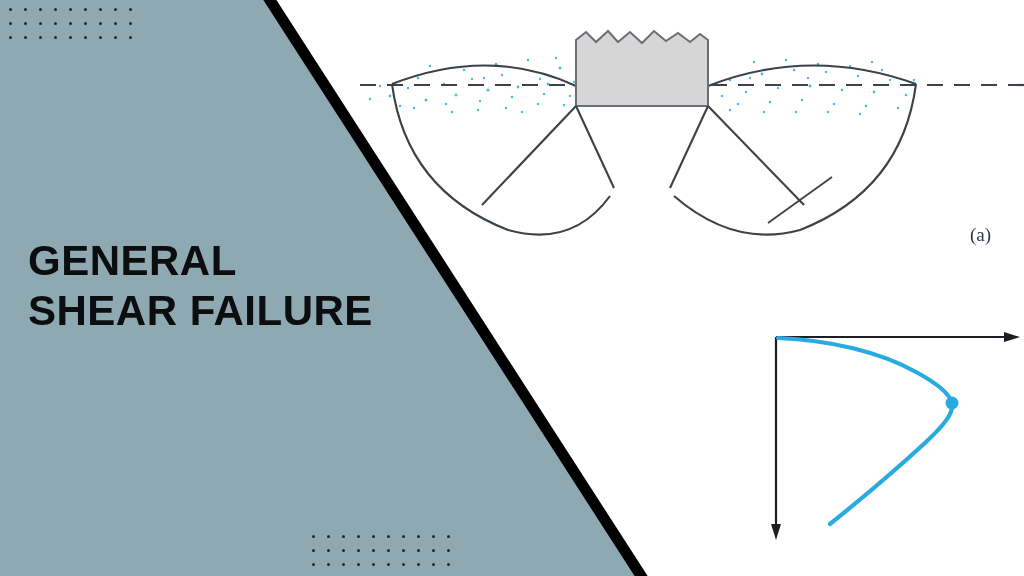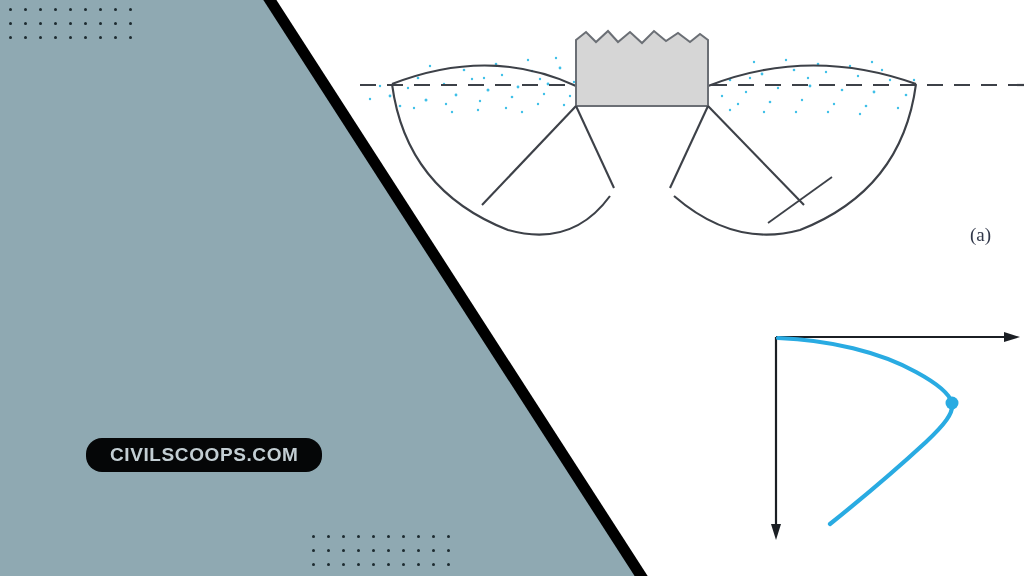--- a/index.html
+++ b/index.html
@@ -182,22 +182,23 @@
       <span></span>
       <span></span>
       <span></span>
       <span></span>
       <span></span>
       <span></span>
       <span></span>
       <span></span>
   </div>
 
-
-  <div class="brand-pill">CIVILSCOOPS.COM</div>
+  <div class="title">GENERAL
+SHEAR FAILURE</div>
+
 
   <div class="figure-area">
 
     <svg class="fig-svg" viewBox="0 0 664 576" width="664" height="576">
 
       <g fill="#3fc0e8">
         <circle cx="30" cy="96" r="1.4"></circle>
           <circle cx="48" cy="88" r="1.2"></circle>
           <circle cx="66" cy="100" r="1.5"></circle>
         <circle cx="84" cy="84" r="1.2"></circle>

